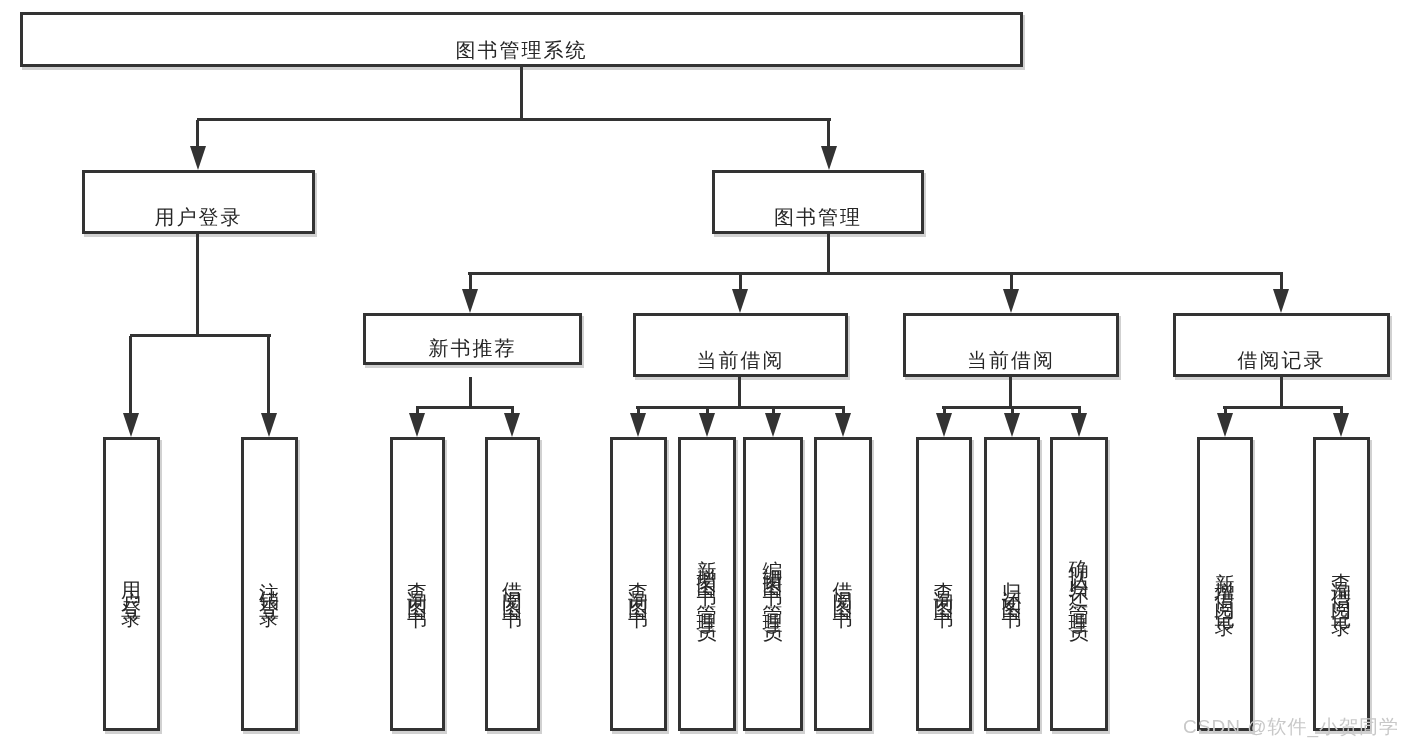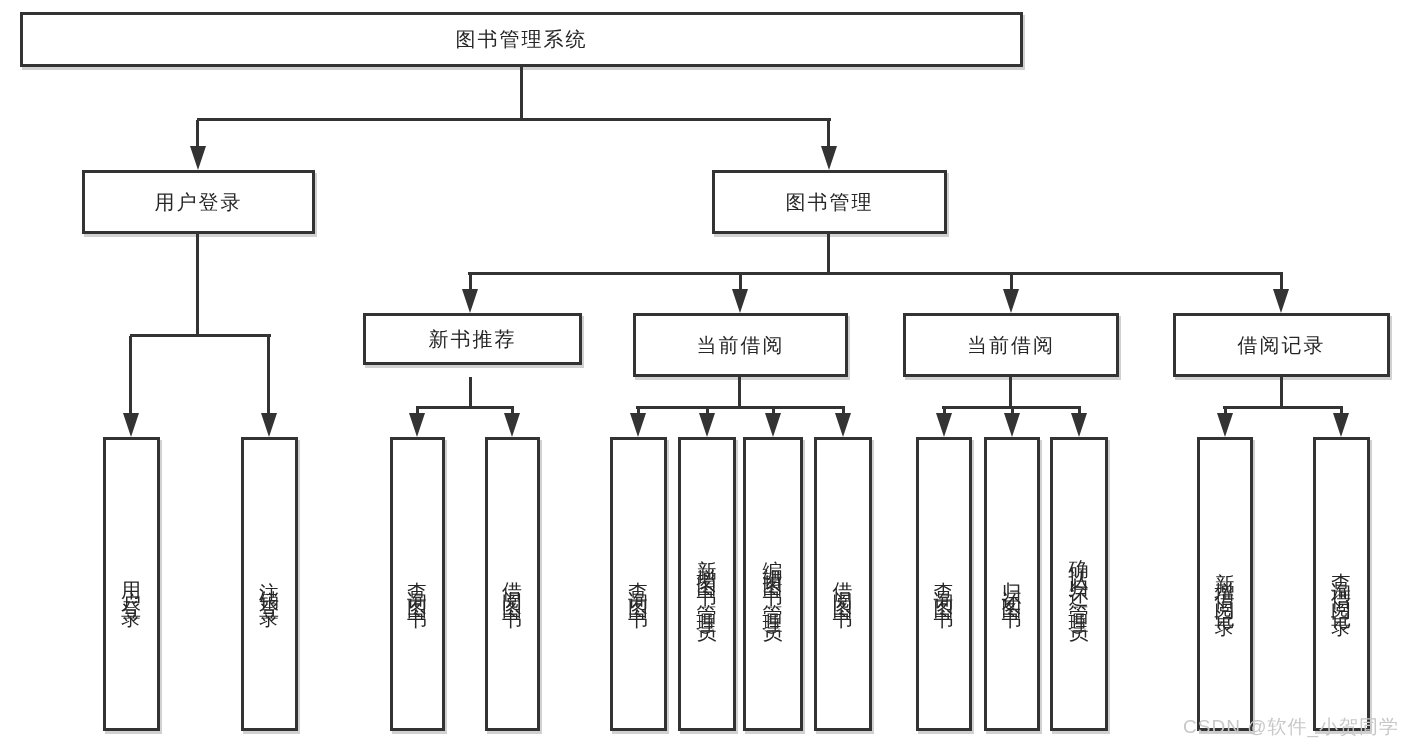--- a/index.html
+++ b/index.html
@@ -7,21 +7,21 @@
     position:relative; width:1405px; height:747px; background:var(--bg,#ffffff);
     font-family:"Liberation Sans","DejaVu Sans",sans-serif; overflow:hidden;
   }
   .box {
     position:absolute; box-sizing:border-box;
     border:3px solid var(--line,#333333); background:#ffffff;
     display:flex; align-items:center; justify-content:center;
     color:var(--text,#262626);
     box-shadow:2px 3px 0 rgba(90,90,90,0.28);
   }
-  .hbox { font-size:20px; letter-spacing:2px; font-weight:400; }
+  .hbox { font-size:20px; letter-spacing:2px; font-weight:400;align-items:flex-end; }
   .leaf span {
     writing-mode:vertical-rl; text-orientation:mixed;
     font-size:20px; letter-spacing:9px; line-height:1;
   }
   .vline,.hline { position:absolute; background:var(--line,#333333); }
   .vline { width:3px; }
   .hline { height:3px; }
   .arrow {
     position:absolute; width:0; height:0;
     border-left:8px solid transparent; border-right:8px solid transparent;
@@ -44,21 +44,21 @@
   <div class="vline" style="left:520px;top:67px;height:53px"></div>
   <div class="hline" style="left:197px;top:118px;width:634px"></div>
   <div class="vline" style="left:196px;top:120px;height:28px"></div>
   <div class="arrow" style="left:190px;top:146px"></div>
   <div class="vline" style="left:827px;top:120px;height:28px"></div>
   <div class="arrow" style="left:821px;top:146px"></div>
 
   <div class="box hbox" style="left:82px;top:170px;width:233px;height:64px">
     <span>用户登录</span>
   </div>
-  <div class="box hbox" style="left:712px;top:170px;width:235px;height:64px">
+  <div class="box hbox" style="left:712px;top:170px;width:212px;height:64px">
     <span>图书管理</span>
   </div>
 
   <div class="vline" style="left:196px;top:234px;height:102px"></div>
   <div class="hline" style="left:130px;top:334px;width:141px"></div>
   <div class="vline" style="left:129px;top:336px;height:80px"></div>
   <div class="arrow" style="left:123px;top:413px"></div>
   <div class="vline" style="left:267px;top:336px;height:80px"></div>
   <div class="arrow" style="left:261px;top:413px"></div>
 

